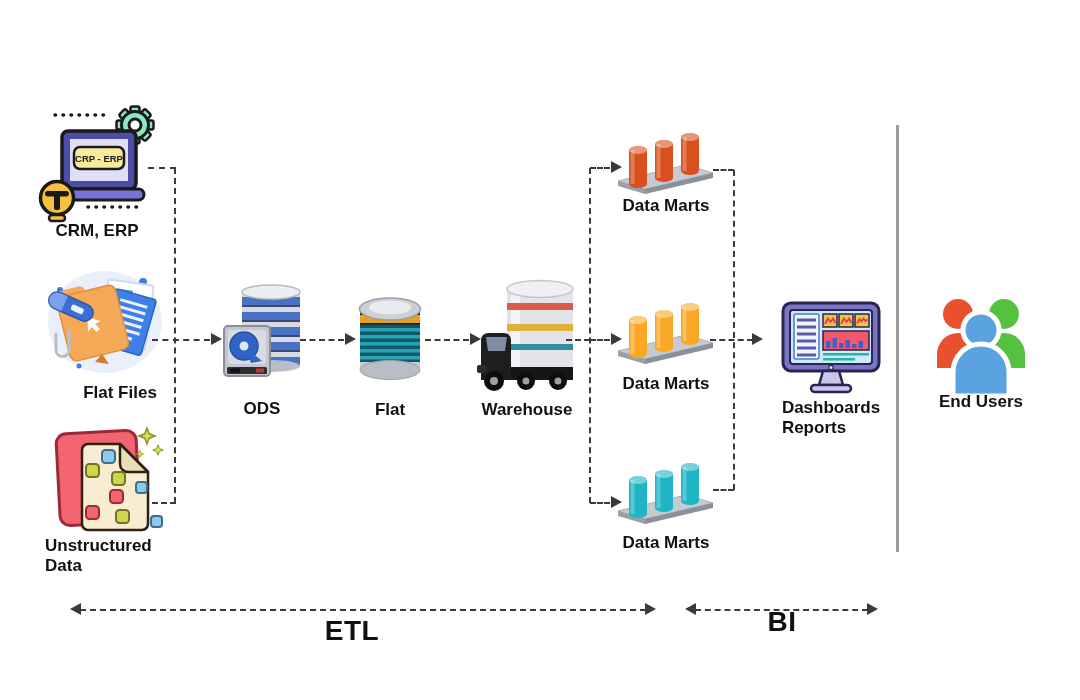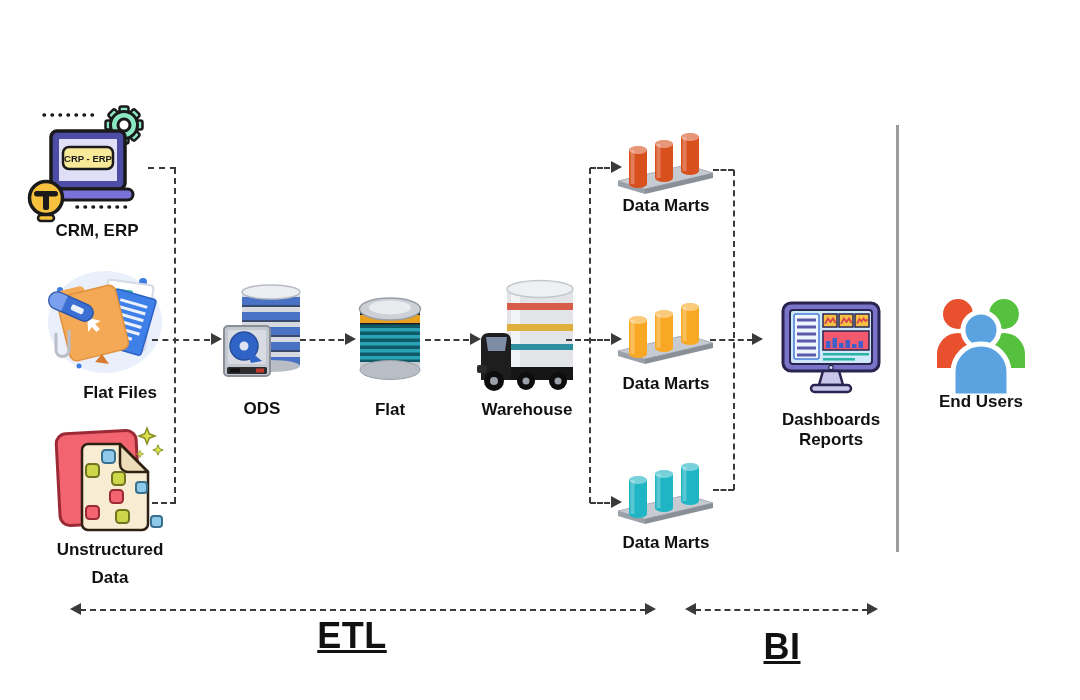--- a/index.html
+++ b/index.html
@@ -1,42 +1,42 @@
 <!DOCTYPE html>
 <html style="--arrow: #3a3a3a; --divider: #9b9b9b; --text: #111111; --datamart-1: #d9501f; --datamart-2: #f9a825; --datamart-3: #1fb5c4;"><head>
 <meta charset="utf-8">
 <style>
   html,body{margin:0;padding:0;background:#fff;font-family:"Liberation Sans",sans-serif;}
   .canvas{position:relative;width:1080px;height:700px;background:#ffffff;overflow:hidden;}
   .icon{position:absolute;}
   .icon svg{display:block;width:100%;height:100%;}
   .lbl{position:absolute;transform:translateX(-50%);font-weight:700;font-size:17px;
-       color:var(--text,#111);white-space:nowrap;text-align:center;}
-  .lbl.wrap{white-space:normal;width:130px;line-height:28px;}
-  .lbl.big{font-size:36px;letter-spacing:.5px;text-decoration:underline;}
+       color:var(--text,#111);white-space:nowrap;}
+  .lbl.wrap{white-space:normal;width:130px;line-height:20px;}
+  .lbl.big{font-size:28px;letter-spacing:.5px;}
   .lbl .line{display:block;line-height:20px;}
   .dash-h{position:absolute;border-top:2px dashed var(--arrow,#3a3a3a);}
   .dash-v{position:absolute;border-left:2px dashed var(--arrow,#3a3a3a);}
   .ah-r{position:absolute;width:0;height:0;border-top:6.5px solid transparent;
         border-bottom:6.5px solid transparent;border-left:11px solid var(--arrow,#3a3a3a);}
   .ah-l{position:absolute;width:0;height:0;border-top:6.5px solid transparent;
         border-bottom:6.5px solid transparent;border-right:11px solid var(--arrow,#3a3a3a);}
   .divider{position:absolute;width:3px;background:var(--divider,#9b9b9b);}
   .dots{stroke:#1a1a1a;stroke-width:3.5;stroke-dasharray:0.5 7.5;stroke-linecap:round;}
   .crp-text{font:700 9.5px "Liberation Sans",sans-serif;fill:#1a1a1a;text-anchor:middle;}
   .dm1 .cyl{fill:var(--datamart-1,#d9501f);}
   .dm2 .cyl{fill:var(--datamart-2,#f9a825);}
   .dm3 .cyl{fill:var(--datamart-3,#1fb5c4);}
 </style>
 </head>
 <body>
 
 <div class="canvas">
 
-  <div class="icon" style="left:21px;top:95px;width:135px;height:134px">
+  <div class="icon" style="left:32px;top:95px;width:135px;height:134px">
     <svg viewBox="0 0 135 134">
       <line class="dots" x1="23" y1="20" x2="78" y2="20"></line>
       <line class="dots" x1="56" y1="112" x2="108" y2="112"></line>
       <g>
         <rect x="98.5" y="11.5" width="9" height="9" rx="2" transform="rotate(0 103 30)" fill="#8ce8c3" stroke="#1a1a1a" stroke-width="2.5"></rect>
         <rect x="98.5" y="11.5" width="9" height="9" rx="2" transform="rotate(45 103 30)" fill="#8ce8c3" stroke="#1a1a1a" stroke-width="2.5"></rect>
         <rect x="98.5" y="11.5" width="9" height="9" rx="2" transform="rotate(90 103 30)" fill="#8ce8c3" stroke="#1a1a1a" stroke-width="2.5"></rect>
         <rect x="98.5" y="11.5" width="9" height="9" rx="2" transform="rotate(135 103 30)" fill="#8ce8c3" stroke="#1a1a1a" stroke-width="2.5"></rect>
         <rect x="98.5" y="11.5" width="9" height="9" rx="2" transform="rotate(180 103 30)" fill="#8ce8c3" stroke="#1a1a1a" stroke-width="2.5"></rect>
         <rect x="98.5" y="11.5" width="9" height="9" rx="2" transform="rotate(225 103 30)" fill="#8ce8c3" stroke="#1a1a1a" stroke-width="2.5"></rect>
@@ -316,21 +316,21 @@
       <rect x="69.5" y="40" width="4.5" height="8" fill="#3f5fc9"></rect>
       <rect x="76" y="44" width="4.5" height="4" fill="#3f5fc9"></rect>
       <rect x="82.5" y="41" width="4.5" height="7" fill="#3f5fc9"></rect>
       <rect x="47" y="53" width="46" height="2.5" fill="#28b3a2"></rect>
       <rect x="47" y="58" width="32" height="2.5" fill="#28b3a2"></rect>
       <circle cx="55" cy="67.5" r="2.2" fill="#cfe9fa" stroke="#2a2450" stroke-width="1.2"></circle>
       <polygon points="47,71 63,71 67,85 43,85" fill="#c9c6ea" stroke="#2a2450" stroke-width="2.5"></polygon>
       <rect x="35" y="85" width="40" height="7" rx="3.5" fill="#c9c6ea" stroke="#2a2450" stroke-width="2.5"></rect>
     </svg>
   </div>
-  <div class="lbl" style="left:831px;top:410px">
+  <div class="lbl" style="left:831px;top:398px">
     <span class="line">Dashboards</span>
     <span class="line">Reports</span>
   </div>
 
   <div class="divider" style="left:896px;top:125px;height:427px"></div>
 
   <div class="icon" style="left:931px;top:292px;width:100px;height:106px">
     <svg viewBox="0 0 100 106">
       <circle cx="27" cy="22" r="15" fill="#e8502e"></circle>
       <path d="M6,76 v-14 a21,21 0 0 1 42,0 v14 z" fill="#e8502e"></path>
@@ -370,15 +370,15 @@
   <div class="dash-h" style="left:713px;top:489px;width:21px"></div>
 
   <div class="dash-h" style="left:80px;top:609px;width:566px"></div>
   <div class="ah-l" style="left:70px;top:603px"></div>
   <div class="ah-r" style="left:645px;top:603px"></div>
   <div class="lbl big" style="left:352px;top:615px">ETL</div>
 
   <div class="dash-h" style="left:695px;top:609px;width:173px"></div>
   <div class="ah-l" style="left:685px;top:603px"></div>
   <div class="ah-r" style="left:867px;top:603px"></div>
-  <div class="lbl big" style="left:782px;top:626px">BI</div>
+  <div class="lbl big" style="left:782px;top:606px">BI</div>
 
 </div>
 
 </body></html>

